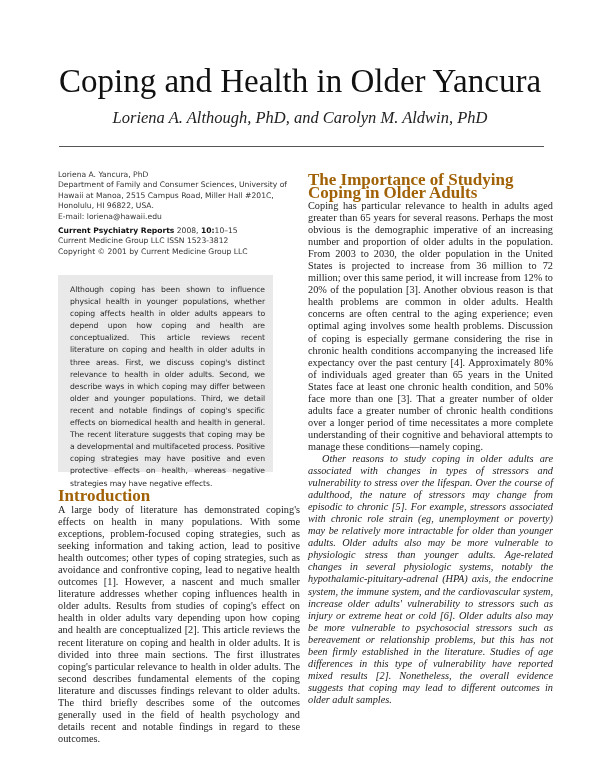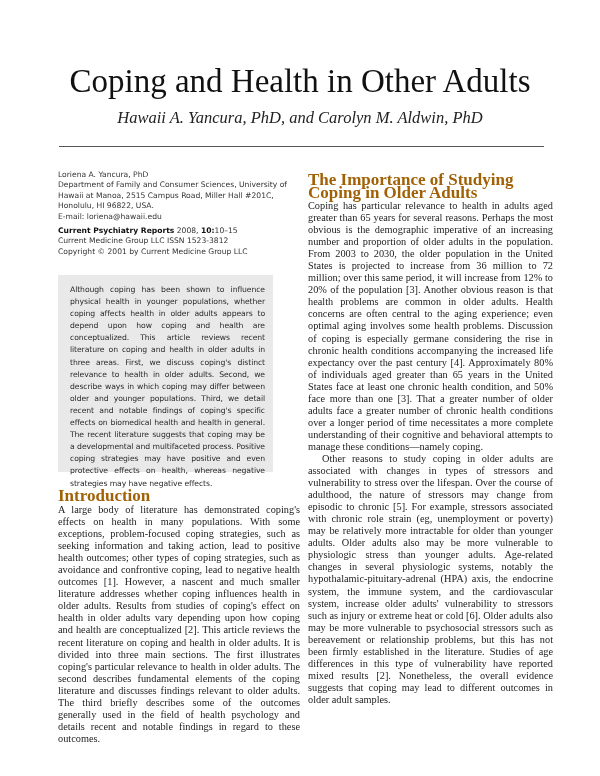--- a/index.html
+++ b/index.html
@@ -27,33 +27,33 @@
   .abstract p {
     margin: 0; font-family: "DejaVu Sans", sans-serif; font-size: 7.7px; line-height: 12.1px;
     text-align: justify; color: #2a2a2a; letter-spacing: -0.1px;
   }
 
   .heading { font-family: "Liberation Serif", serif; font-size: 17px; line-height: 13px; color: #a16207; margin: 0; }
   .body-text {
     font-family: "Liberation Serif", serif; font-size: 10.3px; line-height: 12.05px;
     text-align: justify; color: #1c1c1c; margin: 0;
   }
-  .indent { text-indent: 14px; }
+  .indent { text-indent: 14px; font-style: italic; }
 
   .intro { position: absolute; left: 58px; width: 242px; top: 489px; }
   .intro .heading { margin-bottom: 2px; }
 
   .right-col { position: absolute; left: 308px; width: 245px; top: 173px; }
   .right-col .heading { margin-bottom: 1px; }
 </style>
 </head>
 <body>
 
-<div class="title">Coping and Health in Other Adults</div>
-<div class="authors">Hawaii A. Yancura, PhD, and Carolyn M. Aldwin, PhD</div>
+<div class="title">Coping and Health in Older Yancura</div>
+<div class="authors">Loriena A. Although, PhD, and Carolyn M. Aldwin, PhD</div>
 <div class="rule"></div>
 
 <div class="left-col meta">
   <p>Loriena A. Yancura, PhD</p>
   <p>Department of Family and Consumer Sciences, University of</p>
   <p>Hawaii at Manoa, 2515 Campus Road, Miller Hall #201C,</p>
   <p>Honolulu, HI 96822, USA.</p>
   <p>E-mail: loriena@hawaii.edu</p>
   <p class="gap"><span class="bold">Current Psychiatry Reports</span> <span>2008,</span> <span class="bold">10:</span><span>10–15</span></p>
   <p>Current Medicine Group LLC ISSN 1523-3812</p>

